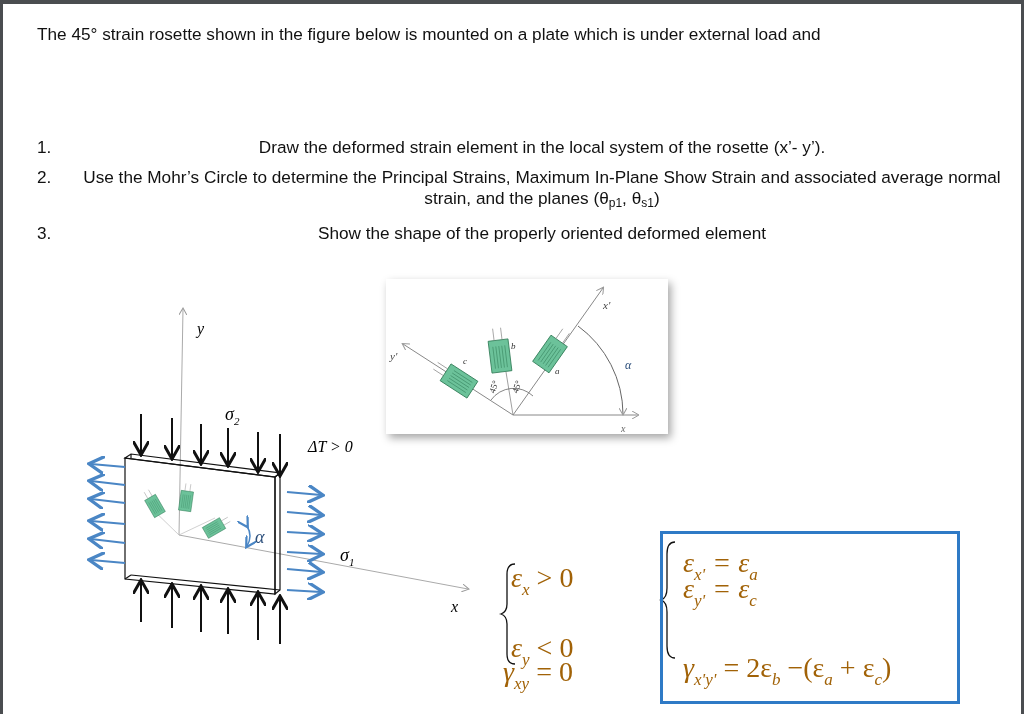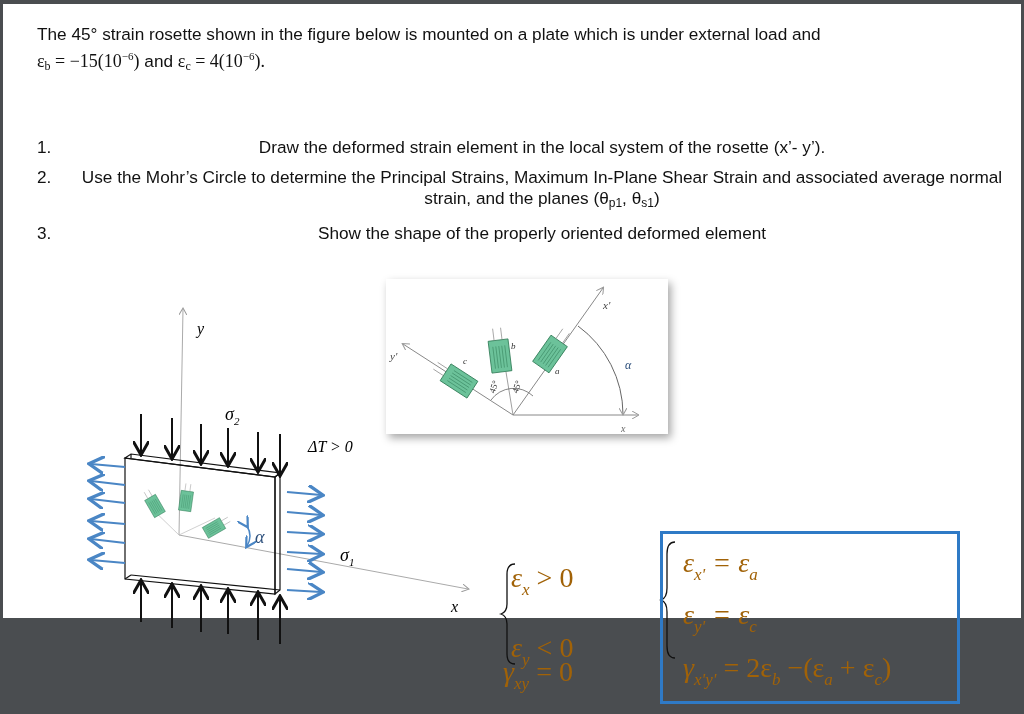--- a/index.html
+++ b/index.html
@@ -2,21 +2,21 @@
 <html><head>
 <meta charset="utf-8">
 <style>
   html, body { margin: 0; padding: 0; }
   body {
     width: 1024px; height: 714px; overflow: hidden;
     background: #4a4d50;
     font-family: "Liberation Sans", sans-serif;
   }
   .page {
-    position: absolute; left: 3px; top: 4px; width: 1018px; height: 614px;
+    position: absolute; left: 3px; top: 4px; width: 1018px; height: 710px;
     background: #ffffff;
   }
   .intro {
     position: absolute; left: 34px; top: 19px; width: 960px;
     font-size: 17.2px; line-height: 22px; color: #111;
   }
   .math { font-family: "Liberation Serif", serif; font-size: 18px; }
   sub.s { font-size: 12px; vertical-align: -3px; }
   sup.s { font-size: 11px; vertical-align: 7px; }
   .tasks { position: absolute; left: 34px; top: 133px; width: 970px; }
@@ -35,33 +35,30 @@
   .eq i { font-style: italic; }
   .eq .sb { font-size: 17px; font-style: italic; vertical-align: -8px; }
 </style>
 </head>
 <body>
 
 <div class="page">
 
   <div class="intro">
     <div>The 45° strain rosette shown in the figure below is mounted on a plate which is under external load and</div>
-    <div>
-      <span class="math"><span>ε</span><sub class="s">b</sub> <span>= −15(10</span><sup class="s">−6</sup><span>)</span></span><span style="white-space:pre"> and </span><span class="math"><span>ε</span><sub class="s">c</sub> <span>= 4(10</span><sup class="s">−6</sup><span>).</span></span>
-    </div>
   </div>
 
   <div class="tasks">
     <div class="task">
       <span class="num">1.</span>
       <span class="txt">Draw the deformed strain element in the local system of the rosette (x’- y’).</span>
     </div>
     <div class="task">
       <span class="num">2.</span>
-      <span class="txt"><span>Use the Mohr’s Circle to determine the Principal Strains,  Maximum In-Plane Shear Strain and associated average normal strain, and the planes (θ</span><sub class="s">p1</sub><span>, θ</span><sub class="s">s1</sub><span>)</span></span>
+      <span class="txt"><span>Use the Mohr’s Circle to determine the Principal Strains,  Maximum In-Plane Show Strain and associated average normal strain, and the planes (θ</span><sub class="s">p1</sub><span>, θ</span><sub class="s">s1</sub><span>)</span></span>
     </div>
     <div class="task">
       <span class="num">3.</span>
       <span class="txt">Show the shape of the properly oriented deformed element</span>
     </div>
   </div>
 
   <svg width="1018" height="710" viewBox="0 0 1018 710">
     <defs>
       <marker id="ahBlack" markerWidth="8" markerHeight="8" refX="6" refY="4" orient="auto">
@@ -195,17 +192,17 @@
 
   <div>
     <div class="eq" style="left:508px; top:558px;"><i>ε</i><span class="sb">x</span><span style="white-space:pre"> &gt; 0</span></div>
     <div class="eq" style="left:508px; top:628px;"><i>ε</i><span class="sb">y</span><span style="white-space:pre"> &lt; 0</span></div>
     <div class="eq" style="left:500px; top:652px;"><i>γ</i><span class="sb">xy</span><span style="white-space:pre"> = 0</span></div>
   </div>
 
   <div class="box"></div>
   <div>
     <div class="eq" style="left:680px; top:543px;"><i>ε</i><span class="sb">x'</span><i style="white-space:pre"> = ε</i><span class="sb">a</span></div>
-    <div class="eq" style="left:680px; top:595px;text-align:center;"><i>ε</i><span class="sb">y'</span><i style="white-space:pre"> = ε</i><span class="sb">c</span></div>
+    <div class="eq" style="left:680px; top:569px;text-align:center;"><i>ε</i><span class="sb">y'</span><i style="white-space:pre"> = ε</i><span class="sb">c</span></div>
     <div class="eq" style="left:680px; top:648px;"><i>γ</i><span class="sb">x'y'</span><span style="white-space:pre"> = 2ε</span><span class="sb">b</span><span style="white-space:pre"> −(ε</span><span class="sb">a</span><span style="white-space:pre"> + ε</span><span class="sb">c</span><span>)</span></div>
   </div>
 
 </div>
 
 </body></html>

